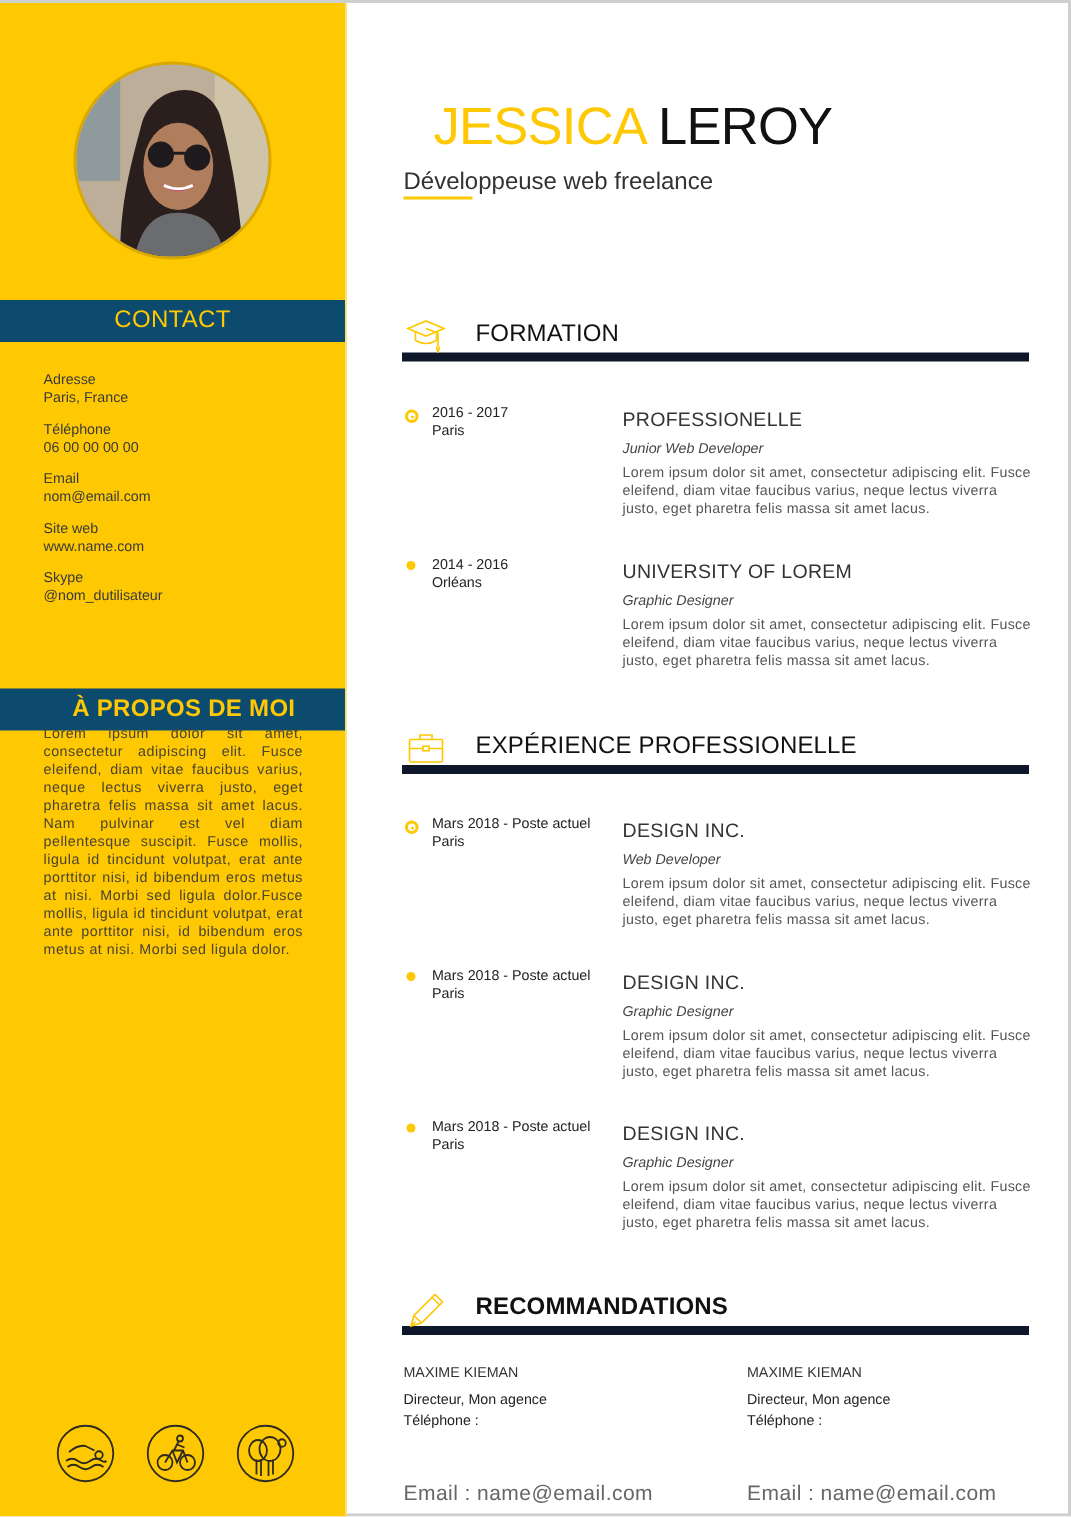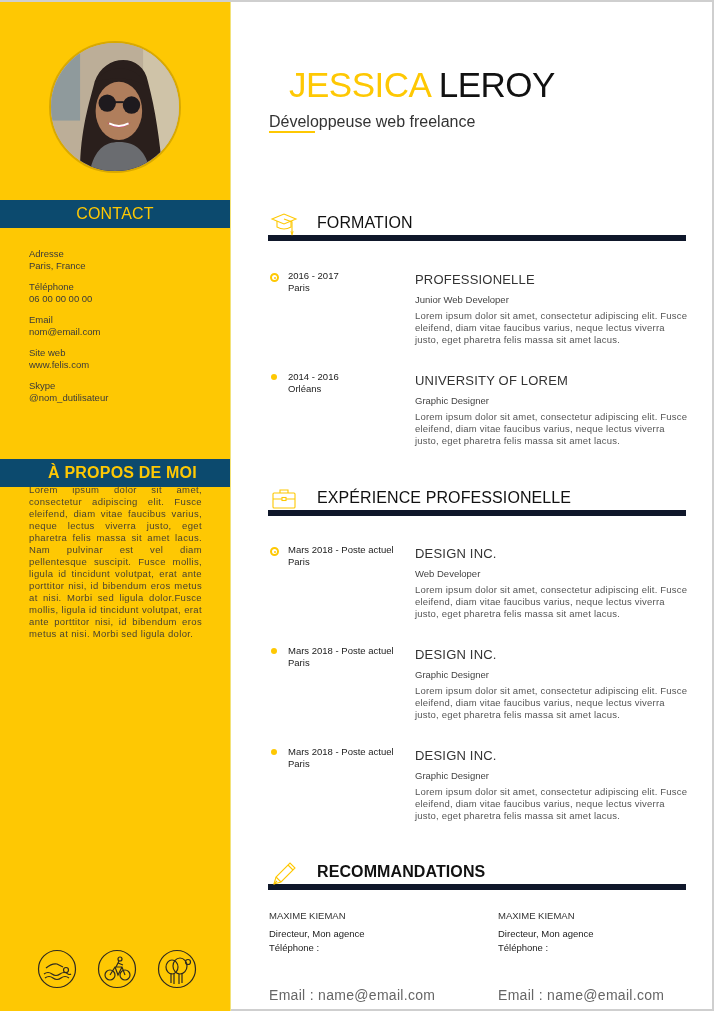--- a/index.html
+++ b/index.html
@@ -73,21 +73,21 @@
   .head-experience { top: 480px; }
   .head-reco { top: 854px; font-weight: bold; }
 
   .entry { position: absolute; left: 268px; width: 420px; }
   .entry .bullet { position: absolute; left: 2px; top: 3px; width: 9px; height: 9px; }
   .bullet.ring { border: 2px solid #fec803; border-radius: 50%; background: #fff; }
   .bullet.ring::after { content: ""; position: absolute; left: 1.5px; top: 1.5px; width: 2px; height: 2px; border-radius: 50%; background: #fec803; }
   .bullet.dot { left: 3px; top: 3px; width: 6px; height: 6px; border-radius: 50%; background: #fec803; }
   .entry .date { position: absolute; left: 20px; top: 0; font-size: 9.5px; line-height: 12px; color: #222; width: 130px; }
   .entry .org { position: absolute; left: 147px; top: 2px; font-size: 13px; color: #333; letter-spacing: 0.2px; }
-  .entry .role { position: absolute; left: 147px; top: 24px; font-size: 9.5px; color: #444; }
+  .entry .role { position: absolute; left: 147px; top: 24px; font-size: 9.5px; color: #444; font-style: italic; }
   .entry .desc { position: absolute; left: 147px; top: 40px; width: 275px; font-size: 9.5px; line-height: 12px; color: #555; letter-spacing: 0.2px; }
 
   .reco { position: absolute; top: 908px; width: 200px; }
   .reco .r-name { font-size: 9.5px; color: #333; margin-bottom: 6px; }
   .reco .r-line { font-size: 9.5px; color: #222; line-height: 14px; }
   .reco .r-email { font-size: 14px; color: #666; line-height: 14px; letter-spacing: 0.3px; margin-top: 33px; }
 </style>
 </head>
 <body>
 
@@ -120,21 +120,21 @@
       <div class="contact-item">
         <div>Téléphone</div>
         <div>06 00 00 00 00</div>
       </div>
       <div class="contact-item">
         <div>Email</div>
         <div>nom@email.com</div>
       </div>
       <div class="contact-item">
         <div>Site web</div>
-        <div>www.felis.com</div>
+        <div>www.name.com</div>
       </div>
       <div class="contact-item">
         <div>Skype</div>
         <div>@nom_dutilisateur</div>
       </div>
     </div>
 
     <div class="side-band band-about">À PROPOS DE MOI</div>
     <div class="about-text">Lorem ipsum dolor sit amet, consectetur adipiscing elit. Fusce eleifend, diam vitae faucibus varius, neque lectus viverra justo, eget pharetra felis massa sit amet lacus. Nam pulvinar est vel diam pellentesque suscipit. Fusce mollis, ligula id tincidunt volutpat, erat ante porttitor nisi, id bibendum eros metus at nisi. Morbi sed ligula dolor.Fusce mollis, ligula id tincidunt volutpat, erat ante porttitor nisi, id bibendum eros metus at nisi. Morbi sed ligula dolor.</div>
 

